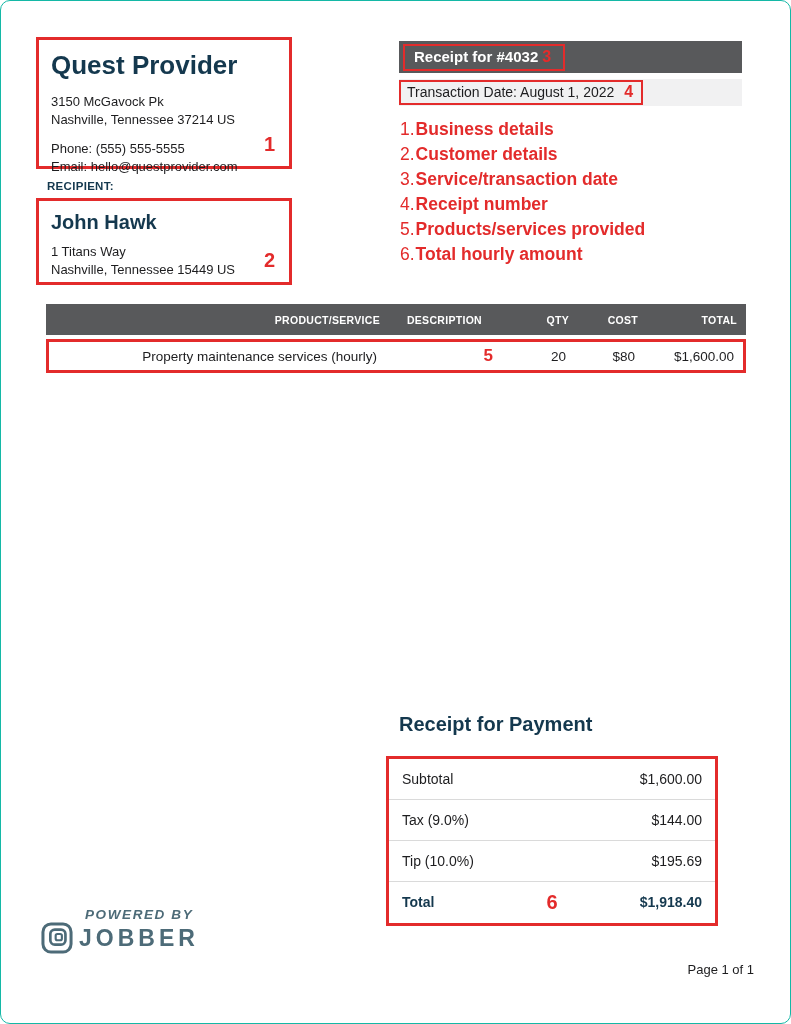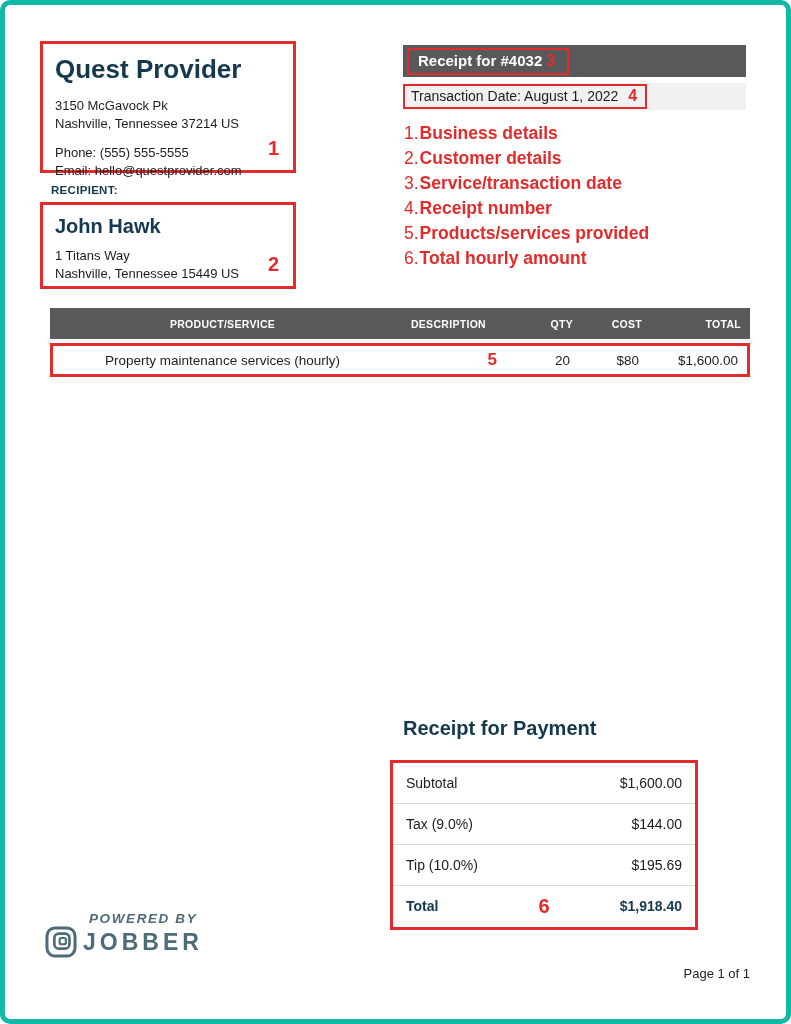--- a/index.html
+++ b/index.html
@@ -1,20 +1,20 @@
 <!DOCTYPE html>
 <html><head>
 <meta charset="utf-8">
 <style>
   html,body{margin:0;padding:0;background:#fff;}
   .page{
     position:relative;
     width:791px;height:1024px;
     box-sizing:border-box;
-    border:5px solid #14b8a6;
+    border:1px solid #14b8a6;
     border-radius:10px;
     background:#fff;
     font-family:"Liberation Sans",sans-serif;
     color:#1d1d1f;
     overflow:hidden;
   }
   .red-border{border:3px solid #e32b2b;box-sizing:border-box;}
   .navy{color:#14384e;}
 
   
@@ -41,30 +41,30 @@
 
   
   .legend{position:absolute;left:399px;top:116px;}
   .legend-item{display:flex;align-items:baseline;font-size:17.5px;line-height:25px;color:#e32b2b;}
   .legend-num{font-weight:400;}
   .legend-label{font-weight:bold;margin-left:1px;}
 
   
   .tbl-head{position:absolute;left:45px;top:303px;width:700px;height:31px;background:#58595b;display:flex;align-items:center;color:#fff;font-size:10.5px;font-weight:bold;letter-spacing:.3px;box-sizing:border-box;}
   .tbl-row{position:absolute;left:45px;top:338px;width:700px;height:34px;display:flex;align-items:center;font-size:13.5px;}
-  .col-product{flex:1;text-align:center;padding-left:11px;}
+  .col-product{flex:1;text-align:right;padding-left:11px;}
   .col-desc{width:120px;text-align:right;padding-right:18px;box-sizing:border-box;}
   .col-qty{width:69px;text-align:right;}
   .col-cost{width:69px;text-align:right;}
   .col-total{width:108px;text-align:right;padding-right:9px;box-sizing:border-box;}
   .row-anno{font-size:17px;font-weight:bold;color:#e32b2b;padding-right:4px;}
 
   
   .pay-title{position:absolute;left:398px;top:712px;font-size:20px;font-weight:bold;}
-  .totals-box{position:absolute;left:385px;top:755px;width:308px;height:170px;}
+  .totals-box{position:absolute;left:385px;top:755px;width:332px;height:170px;}
   .tot-row{height:40px;display:flex;justify-content:space-between;align-items:center;padding:0 13px;font-size:14px;border-bottom:1px solid #dadada;position:relative;}
   .tot-row:last-child{border-bottom:none;}
   .tot-row.grand{font-weight:bold;}
   .tot-row.grand .t-label,.tot-row.grand .t-value{color:#14384e;}
   .center-anno{position:absolute;left:50%;transform:translateX(-50%);font-size:20px;font-weight:bold;color:#e32b2b;}
 
   
   .brand{position:absolute;left:40px;top:904px;width:170px;height:56px;color:#4d6b78;}
   .brand-icon{position:absolute;left:0;top:17px;}
   .powered{position:absolute;left:44px;top:2px;font-style:italic;font-weight:bold;font-size:13.5px;letter-spacing:1.6px;}

